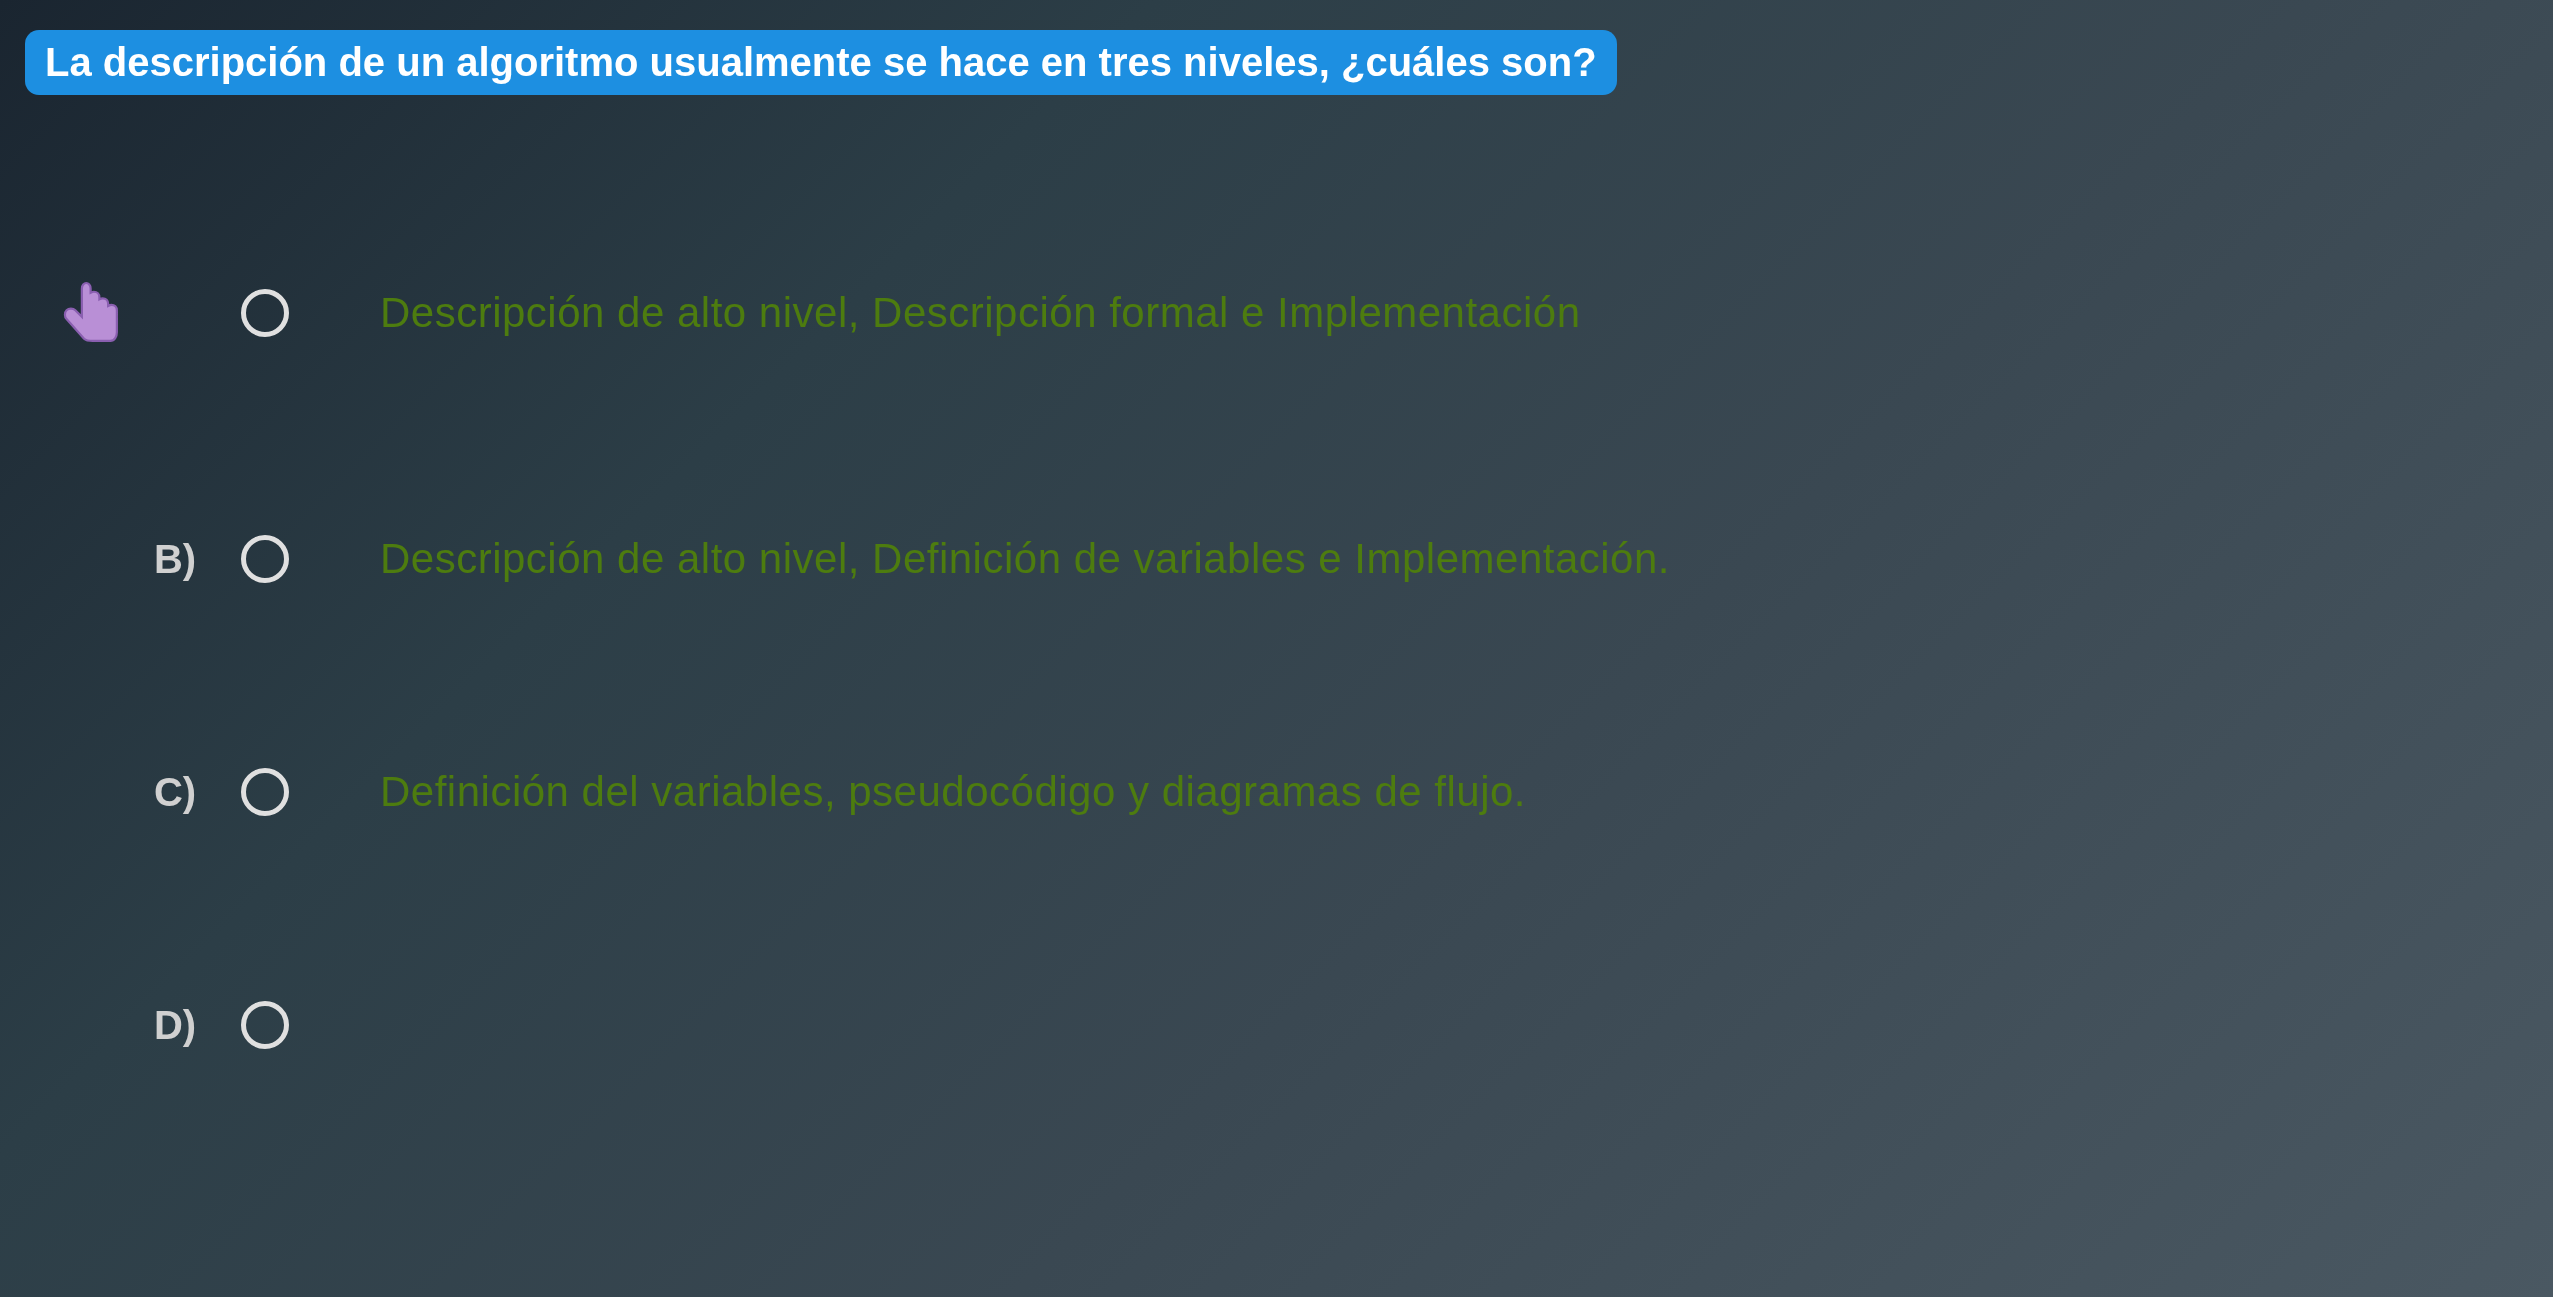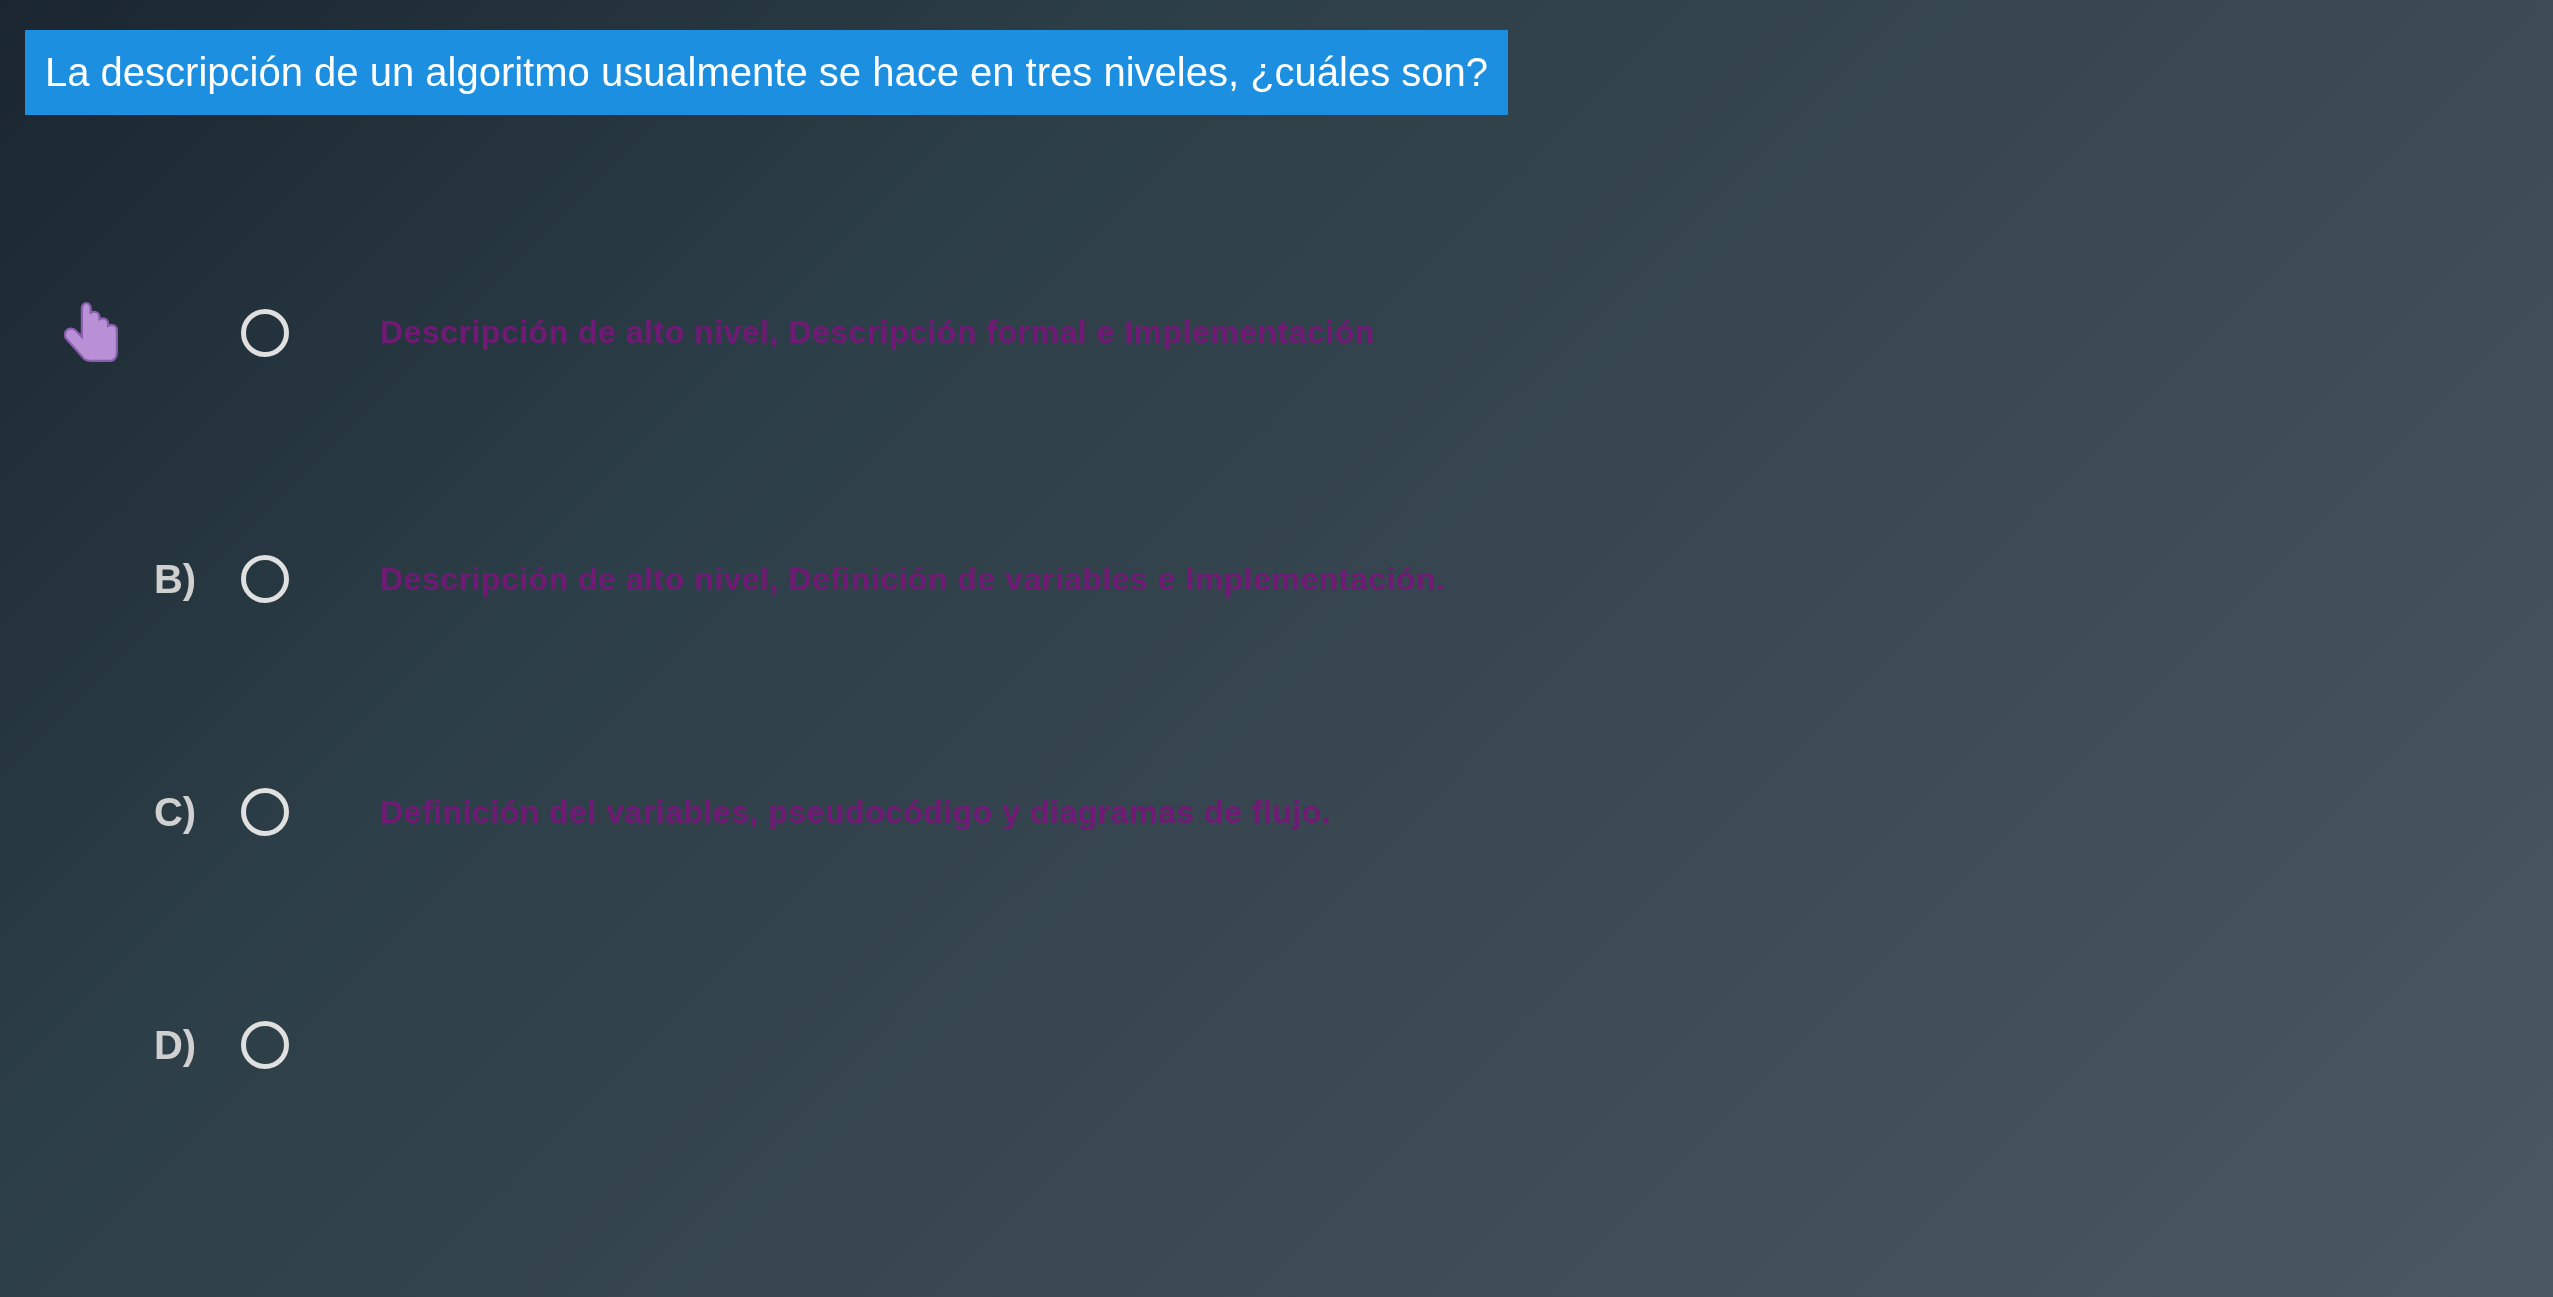--- a/index.html
+++ b/index.html
@@ -12,24 +12,25 @@
       height: 1297px;
       background: linear-gradient(135deg, #1a2530 0%, #2c3e47 30%, #3a4852 60%, #4a5862 100%);
       font-family: Arial, Helvetica, sans-serif;
       overflow: hidden;
       position: relative;
     }
     .question-bar {
       background-color: #1d8fe1;
       color: #ffffff;
       font-size: 40px;
-      font-weight: 400;
-      padding: 20px 20px;
+      font-weight: 700;
+      padding: 10px 20px;
       display: inline-block;
       margin: 30px 0 0 25px;
+      border-radius: 14px;
     }
     .options-container {
       margin-top: 180px;
       padding-left: 50px;
     }
     .option-row {
       display: flex;
       align-items: center;
       margin-bottom: 185px;
       color: #e8e8e8;
@@ -61,23 +62,23 @@
       align-items: center;
     }
     .radio-circle {
       width: 48px;
       height: 48px;
       border: 5px solid #e0e0e0;
       border-radius: 50%;
       background: transparent;
     }
     .text-col {
-      font-size: 32px;
-      font-weight: 700;
-      color: #701a75;
+      font-size: 42px;
+      font-weight: 400;
+      color: #4d7c0f;
       padding-left: 60px;
       letter-spacing: 0.5px;
     }
   </style>
 </head>
 <body>
 
 
 
 <div class="question-bar">La descripción de un algoritmo usualmente se hace en tres niveles, ¿cuáles son?</div>

